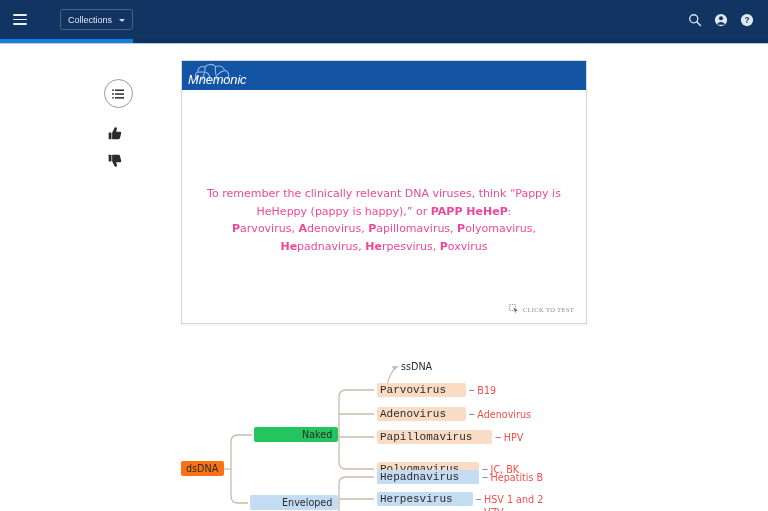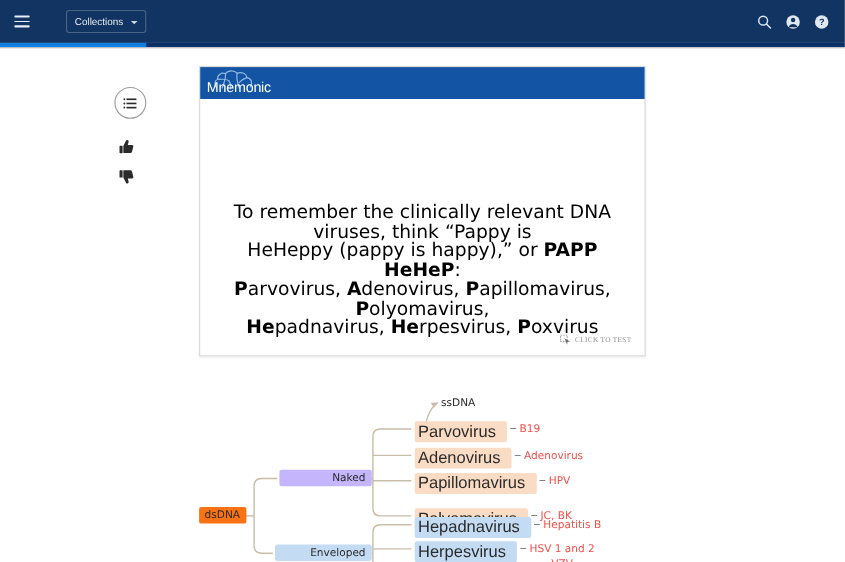--- a/index.html
+++ b/index.html
@@ -105,41 +105,42 @@
     width: 406px; height: 264px;
     background: #ffffff;
     border: 1px solid #d8d8d8;
     box-shadow: 0 1px 2px rgba(0,0,0,.06);
   }
   .card-header {
     position: relative;
     height: 29px;
     background: #1354a5;
     overflow: hidden;
+    font-style: italic;
   }
   .brain-icon {
     position: absolute; left: 11px; top: 1px;
     width: 40px; height: 21px; display:block;
   }
   .card-header-title {
     position: absolute; left: 6px; top: 11px;
     color: #ffffff;
     font-size: 13px;
     letter-spacing: -0.2px;
     font-family: "Liberation Sans", sans-serif;
   }
   .card-body { position: relative; height: 234px; }
 
   .mnemonic-text {
     position: absolute;
     left: 14px; right: 14px;
     top: 95px;
     text-align: center;
-    color: #000000;
-    font-size: 17px;
+    color: #ec4899;
+    font-size: 11px;
     line-height: 17.5px;
     font-family: "DejaVu Sans", sans-serif;
   }
   .mnemonic-text b { font-weight: bold; }
 
   .click-to-test {
     position: absolute;
     right: 12px; bottom: 10px;
     display: flex; align-items: center; gap: 4px;
     color: #8e8e8e;
@@ -165,43 +166,42 @@
     font-family: "DejaVu Sans", sans-serif;
     white-space: nowrap;
     line-height: 13px;
   }
   .mm-chip {
     padding: 2px 6px 2px 5px;
     border-radius: 2px;
     color: #2b2b2b;
   }
   .chip-gray  { background: #f97316; margin-top: 16px; }
-  .chip-peach { background: #c4b5fd; padding-left: 48px; }
+  .chip-peach { background: #22c55e; padding-left: 48px; }
   .chip-blue  { background: #c4dcf3; padding-left: 32px; }
 
   .mm-leaf { position: absolute; display: flex; align-items: flex-start; }
   .leaf-name {
-    padding: 1px 10px 1px 3px;
+    padding: 1px 20px 1px 3px;
     border-radius: 2px;
     color: #2b2b2b;
-    font-size: 15px;
-    font-family: Liberation Sans, sans-serif;
+    font-size: 11px;
+    font-family: Liberation Mono, monospace;
     white-space: nowrap;
   }
   .name-peach { background: #fadcc4; }
   .name-blue  { background: #c4dcf3; }
   .leaf-dash { color: #4a4a4a; font-size: 9.6px; padding: 1px 3px; white-space: nowrap; }
   .leaf-dx {
     color: #f0504a;
     font-size: 9.6px;
     font-family: "DejaVu Sans", sans-serif;
     line-height: 13px;
     padding-top: 1px;
     white-space: pre-line;
-    text-align: center;
   }
   .ssdna-label {
     position: absolute;
     color: #2b2b2b;
     font-size: 9.6px;
     font-family: "DejaVu Sans", sans-serif;
     white-space: nowrap;
   }
 </style>
 </head>

